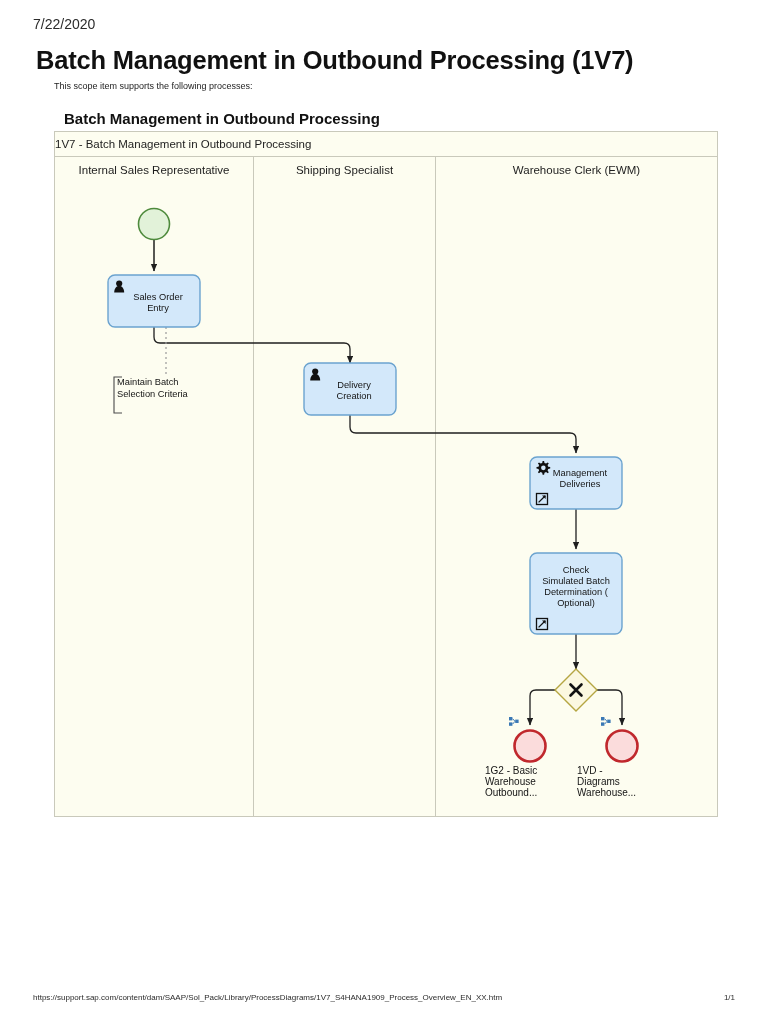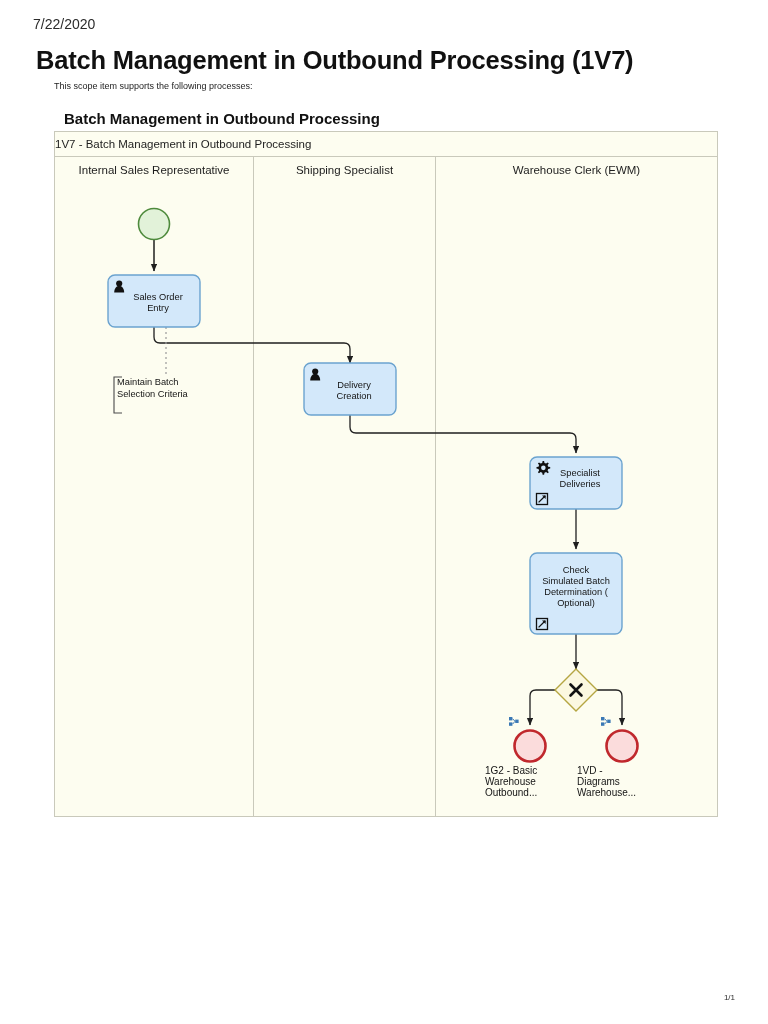--- a/index.html
+++ b/index.html
@@ -282,21 +282,21 @@
   <div>Maintain Batch</div>
   <div>Selection Criteria</div>
 </div>
 
 <div class="node-label" style="left:312px; top:380px; width:84px;">
   <div>Delivery</div>
   <div>Creation</div>
 </div>
 
 <div class="node-label" style="left:542px; top:468px; width:76px;">
-  <div>Specialist</div>
+  <div>Management</div>
   <div>Deliveries</div>
 </div>
 
 <div class="node-label" style="left:530px; top:565px; width:92px;">
   <div>Check</div>
   <div>Simulated Batch</div>
   <div>Determination (</div>
   <div>Optional)</div>
 </div>
 
@@ -305,14 +305,15 @@
   <div>Warehouse</div>
   <div>Outbound...</div>
 </div>
 <div class="end-label" style="left:577px; top:765px; width:90px;">
   <div>1VD -</div>
   <div>Diagrams</div>
   <div>Warehouse...</div>
 </div>
 
 <div class="pg-footer">
+  <span class="ftr-url">https://support.sap.com/content/dam/SAAP/Sol_Pack/Library/ProcessDiagrams/1V7_S4HANA1909_Process_Overview_EN_XX.htm</span>
   <span class="ftr-page">1/1</span>
 </div>
 
 </body></html>

